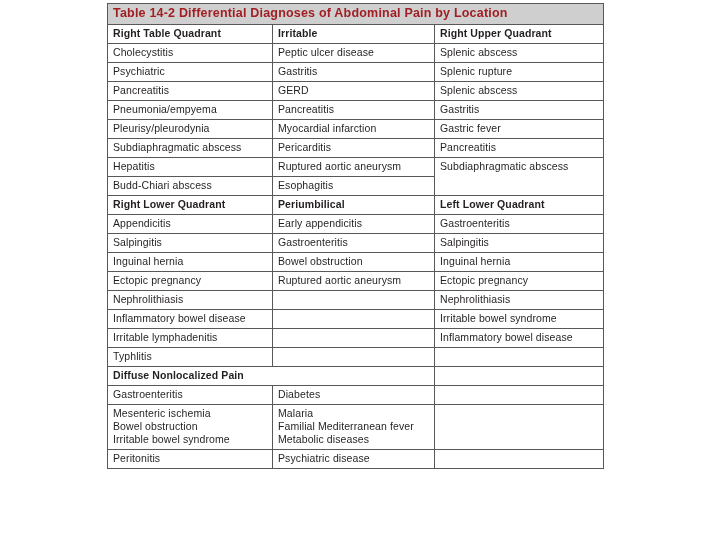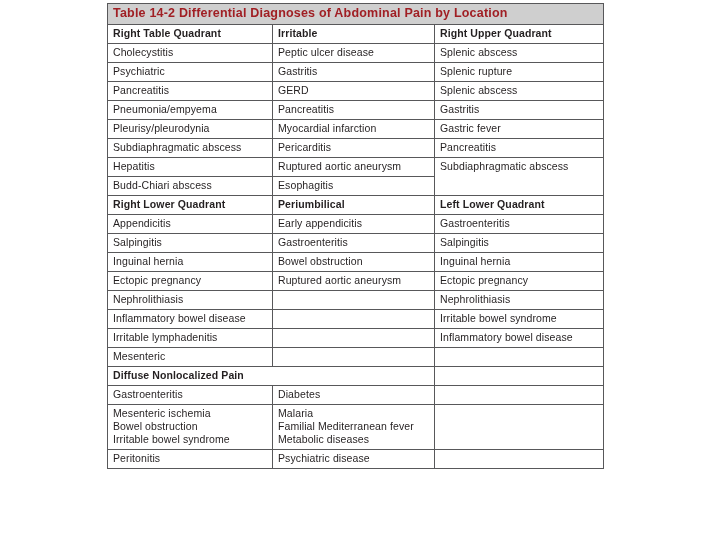--- a/index.html
+++ b/index.html
@@ -177,21 +177,21 @@
           <td>Inflammatory bowel disease</td>
           <td class="blank"></td>
           <td>Irritable bowel syndrome</td>
         </tr>
         <tr>
           <td>Irritable lymphadenitis</td>
           <td class="blank"></td>
           <td>Inflammatory bowel disease</td>
         </tr>
         <tr>
-          <td>Mesenteric</td>
+          <td>Typhlitis</td>
           <td class="blank"></td>
           <td class="blank"></td>
         </tr>
 
         <tr>
           <td class="hdr" colspan="2">Diffuse Nonlocalized Pain</td>
           <td class="blank"></td>
         </tr>
 
         <tr>

